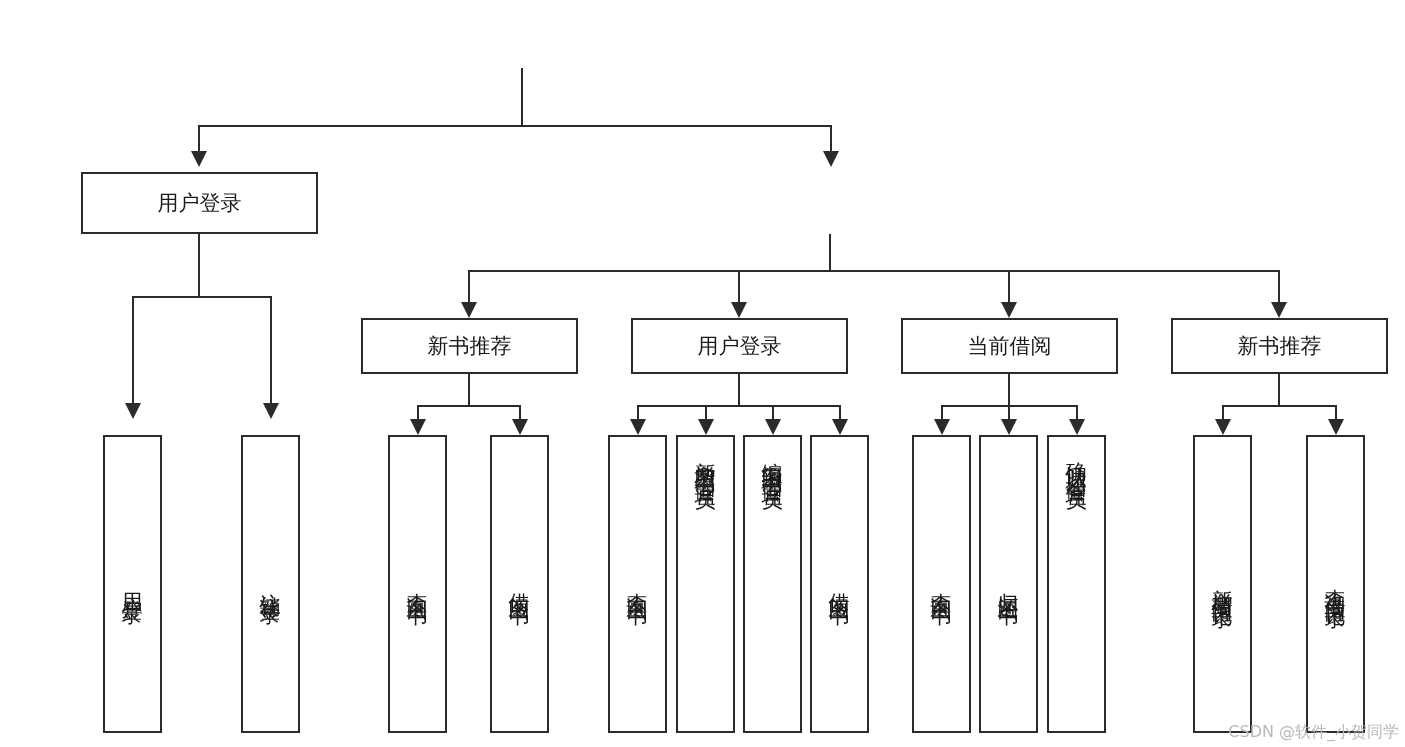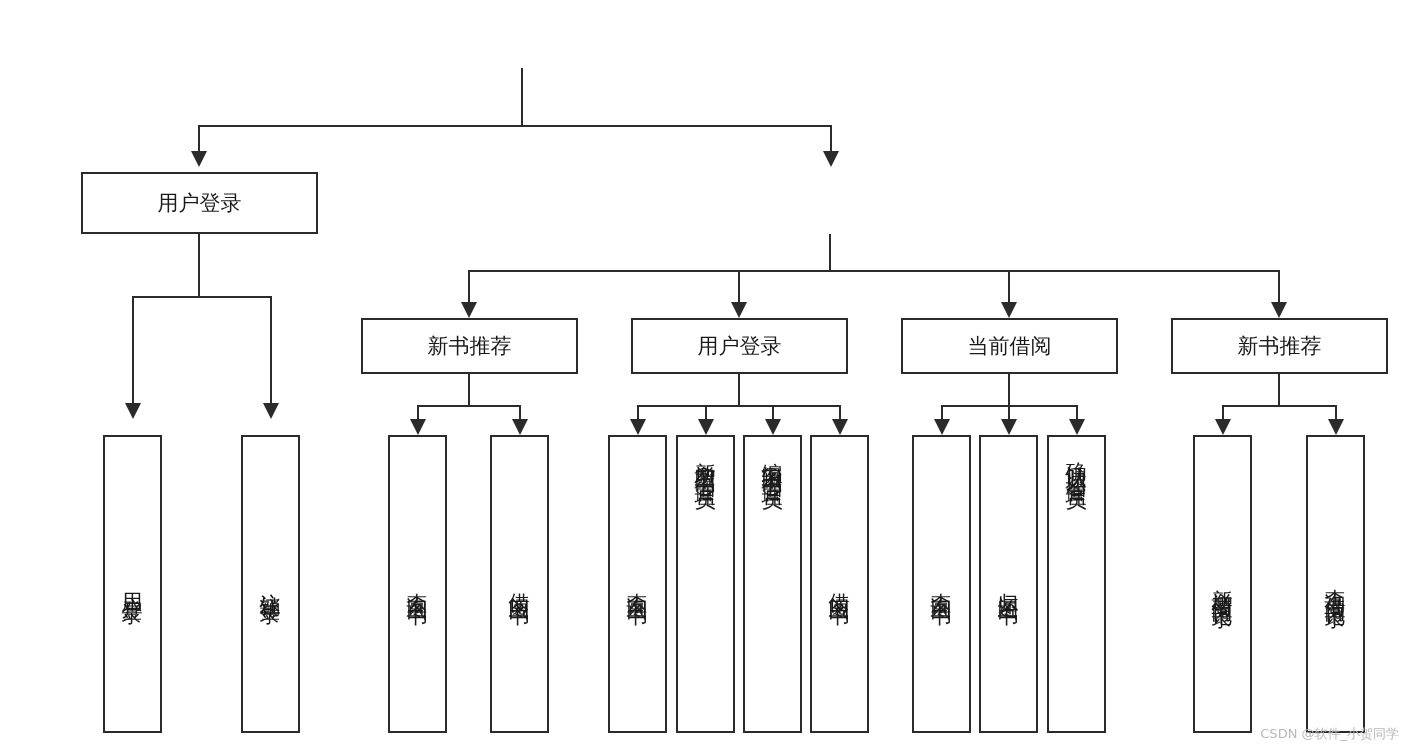--- a/index.html
+++ b/index.html
@@ -65,21 +65,21 @@
     border-left:8px solid transparent;
     border-right:8px solid transparent;
     border-top:16px solid #2b2b2b;
   }
 
   
   #watermark{
     position:absolute;
     right:6px;
     bottom:4px;
-    font-size:13px;
+    font-size:16px;
     color:#b9b9b9;
     white-space:nowrap;
     font-family:"DejaVu Sans",sans-serif;
     pointer-events:none;
   }
 </style>
 </head>
 <body>
 
 <div id="canvas">

